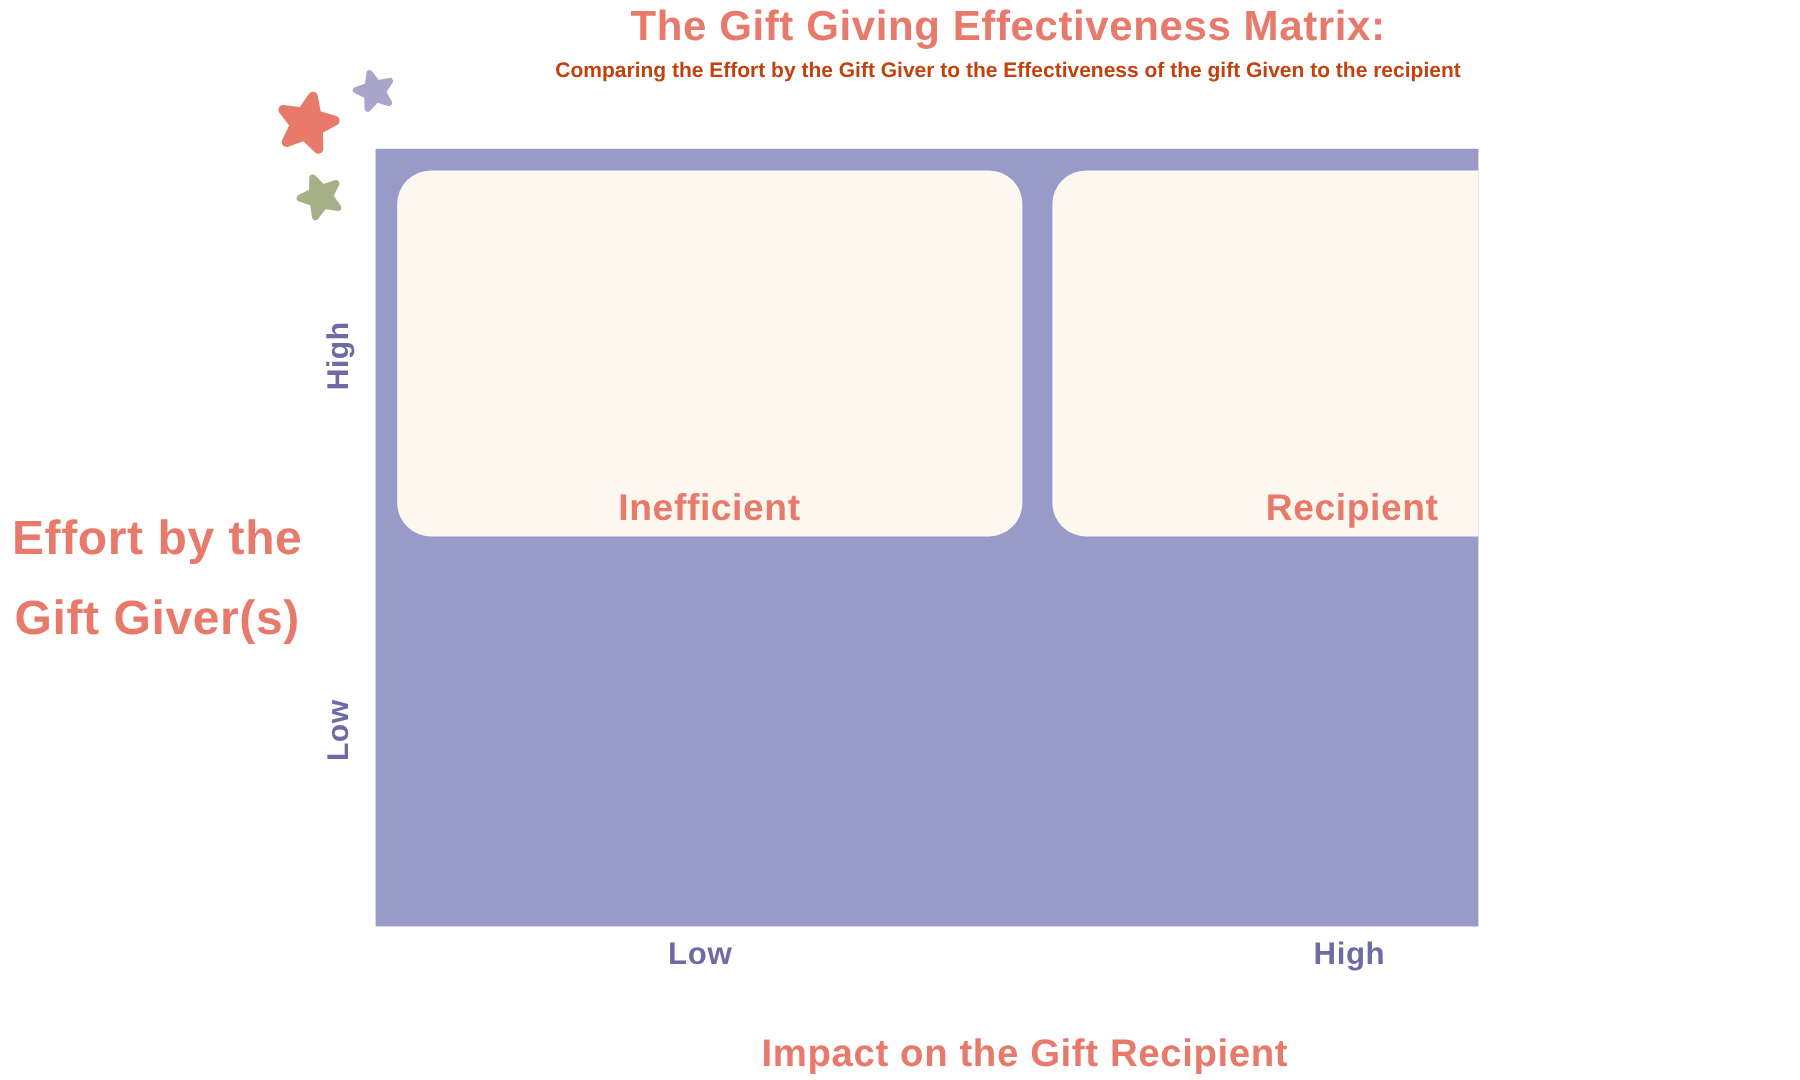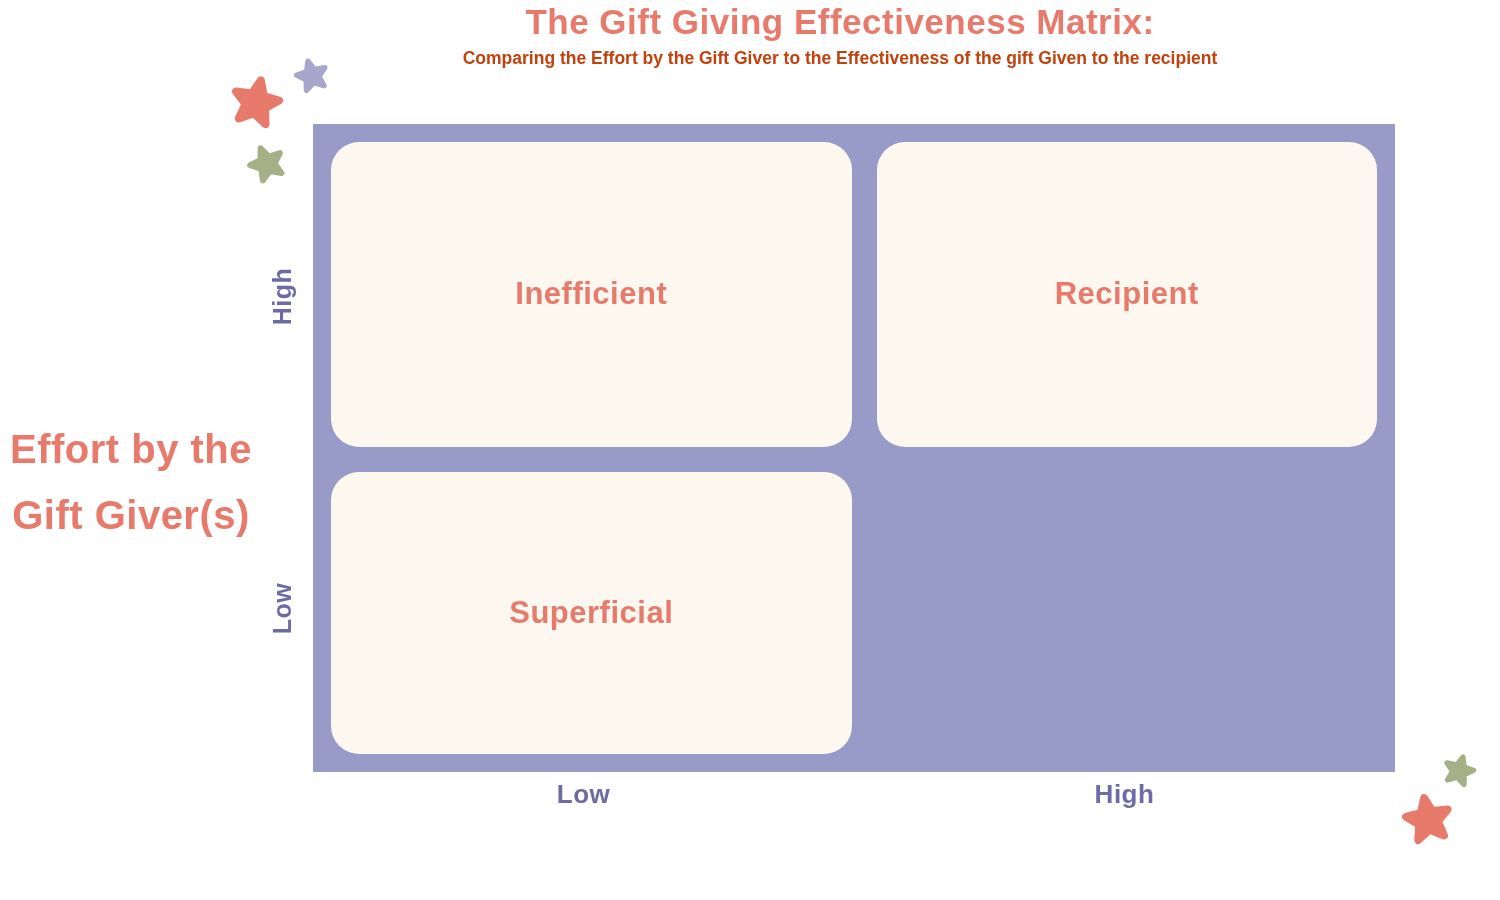--- a/index.html
+++ b/index.html
@@ -4,21 +4,21 @@
 <style>
   html, body {
     margin: 0;
     padding: 0;
     background: #ffffff;
     font-family: "Liberation Sans", sans-serif;
     -webkit-font-smoothing: antialiased;
   }
   .canvas {
     position: relative;
-    width: 1500px;
+    width: 1232px;
     height: 900px;
     background: #ffffff;
     overflow: hidden;
   }
 
   
   .page-title {
     position: absolute;
     left: 340px;
     top: 2px;
@@ -52,21 +52,21 @@
     padding: 18px;
     display: grid;
     grid-template-columns: 1.04fr 1fr;
     grid-template-rows: 1.08fr 1fr;
     gap: 25px;
   }
   .quadrant {
     background: #FDF8EF;
     border-radius: 28px;
     display: flex;
-    align-items: center;
+    align-items: flex-end;
     justify-content: center;
     text-align: center;
   }
   .quadrant-label {
     color: #E87A6B;
     font-size: 31px;
     font-weight: 800;
     letter-spacing: 0.5px;
     line-height: 1.5;
     max-width: 340px;
@@ -178,30 +178,28 @@
     <span>Low</span>
   </div>
 
   <div class="matrix-frame">
     <div class="quadrant">
       <div class="quadrant-label">Inefficient</div>
     </div>
     <div class="quadrant">
       <div class="quadrant-label">Recipient</div>
     </div>
-    <div class="quadrant">
-      <div class="quadrant-label">Superficial</div>
-    </div>
   </div>
 
   <div class="x-ticks">
     <div class="x-tick">Low</div>
     <div class="x-tick">High</div>
   </div>
 
+  <div class="x-axis-title">Impact on the Gift Recipient</div>
 
   <div class="star star-green" style="left:1440px; top:752px; transform:rotate(16deg);">
     <svg width="38" height="38" viewBox="-26 -26 52 52">
         <path d="M0,-20 L5.3,-7.3 L19,-6.2 L8.6,2.8 L11.8,16.2 L0,9 L-11.8,16.2 L-8.6,2.8 L-19,-6.2 L-5.3,-7.3 Z" fill="currentColor" stroke="currentColor" stroke-width="7" stroke-linejoin="round"></path>
       </svg>
   </div>
   <div class="star star-coral" style="left:1399px; top:791px; transform:rotate(-10deg);">
     <svg width="58" height="58" viewBox="-26 -26 52 52">
         <path d="M0,-20 L5.3,-7.3 L19,-6.2 L8.6,2.8 L11.8,16.2 L0,9 L-11.8,16.2 L-8.6,2.8 L-19,-6.2 L-5.3,-7.3 Z" fill="currentColor" stroke="currentColor" stroke-width="7" stroke-linejoin="round"></path>
       </svg>

